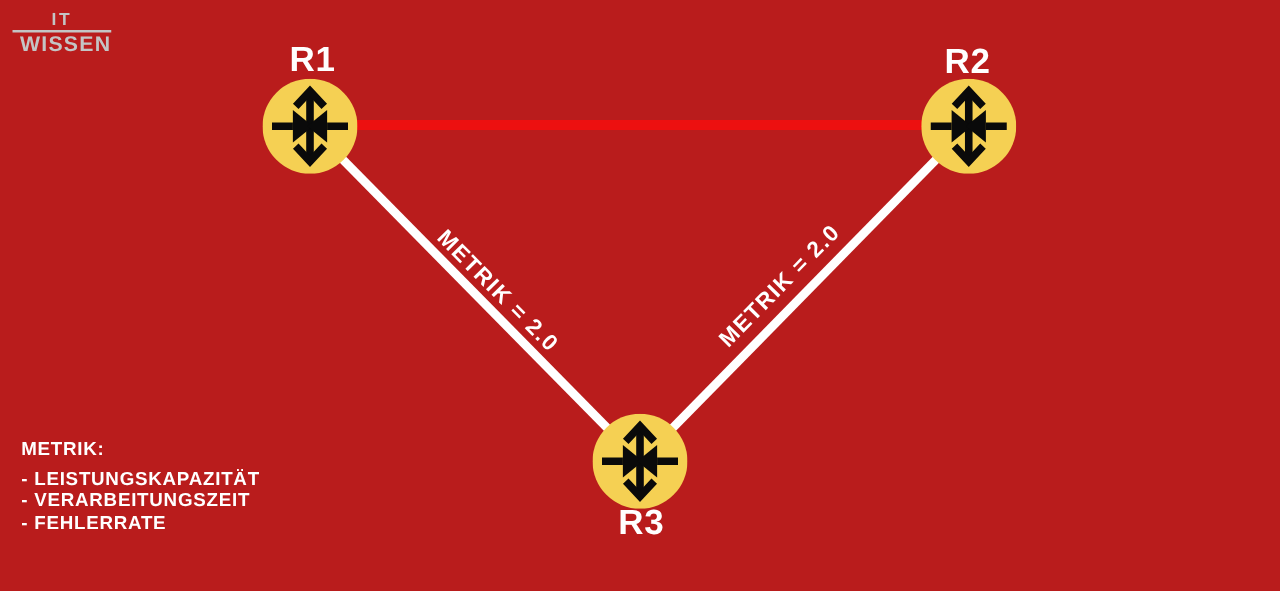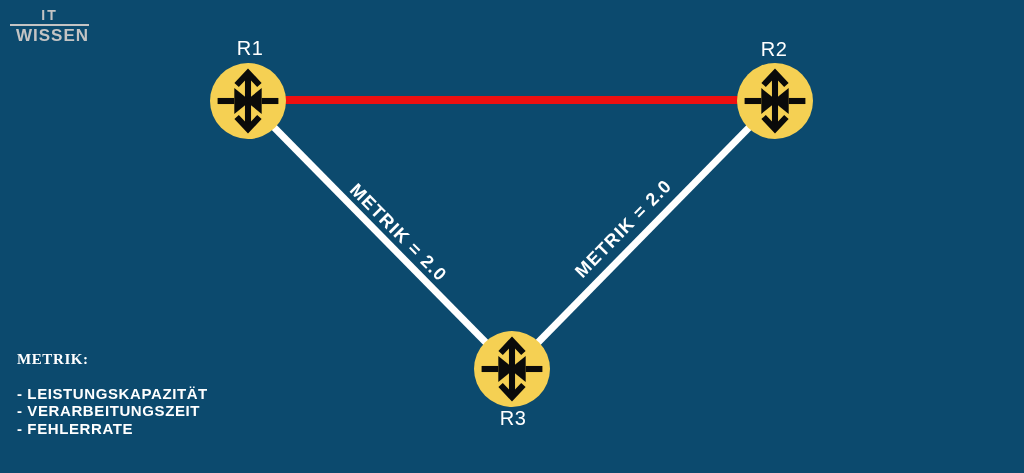--- a/index.html
+++ b/index.html
@@ -4,21 +4,21 @@
 <style>
   html, body {
     margin: 0;
     padding: 0;
     background: #000000;
   }
   .stage {
     position: relative;
     width: 1024px;
     height: 473px;
-    background: #0c4a6e;
+    background: #b91c1c;
     overflow: hidden;
     font-family: "Liberation Sans", sans-serif;
   }
 
   
   .logo {
     position: absolute;
     left: 10px;
     top: 8px;
     width: 79px;
@@ -71,22 +71,22 @@
   .router .arrows .head {
     fill: #0a0a0a;
     stroke: none;
   }
 
   
   .nlabel {
     position: absolute;
     transform: translate(-50%, -50%);
     color: #FFFFFF;
-    font-size: 20px;
-    font-weight: 400;
+    font-size: 28px;
+    font-weight: 700;
     letter-spacing: 0.5px;
     white-space: nowrap;
   }
 
   
   .llabel {
     position: absolute;
     color: #FFFFFF;
     font-size: 18px;
     font-weight: 800;
@@ -115,22 +115,21 @@
     left: 17px;
     top: 351px;
     color: #FFFFFF;
     font-size: 15px;
     font-weight: 800;
     line-height: 17.5px;
     letter-spacing: 0.6px;
     white-space: nowrap;
   }
   .legend-title {
-    margin-bottom: 16px;
-    font-family: Liberation Serif, serif;
+    margin-bottom: 6px;
   }
 </style>
 </head>
 <body>
 
 <div class="stage">
 
   <div class="logo">
     <div class="logo-top">IT</div>
     <div class="logo-rule"></div>

